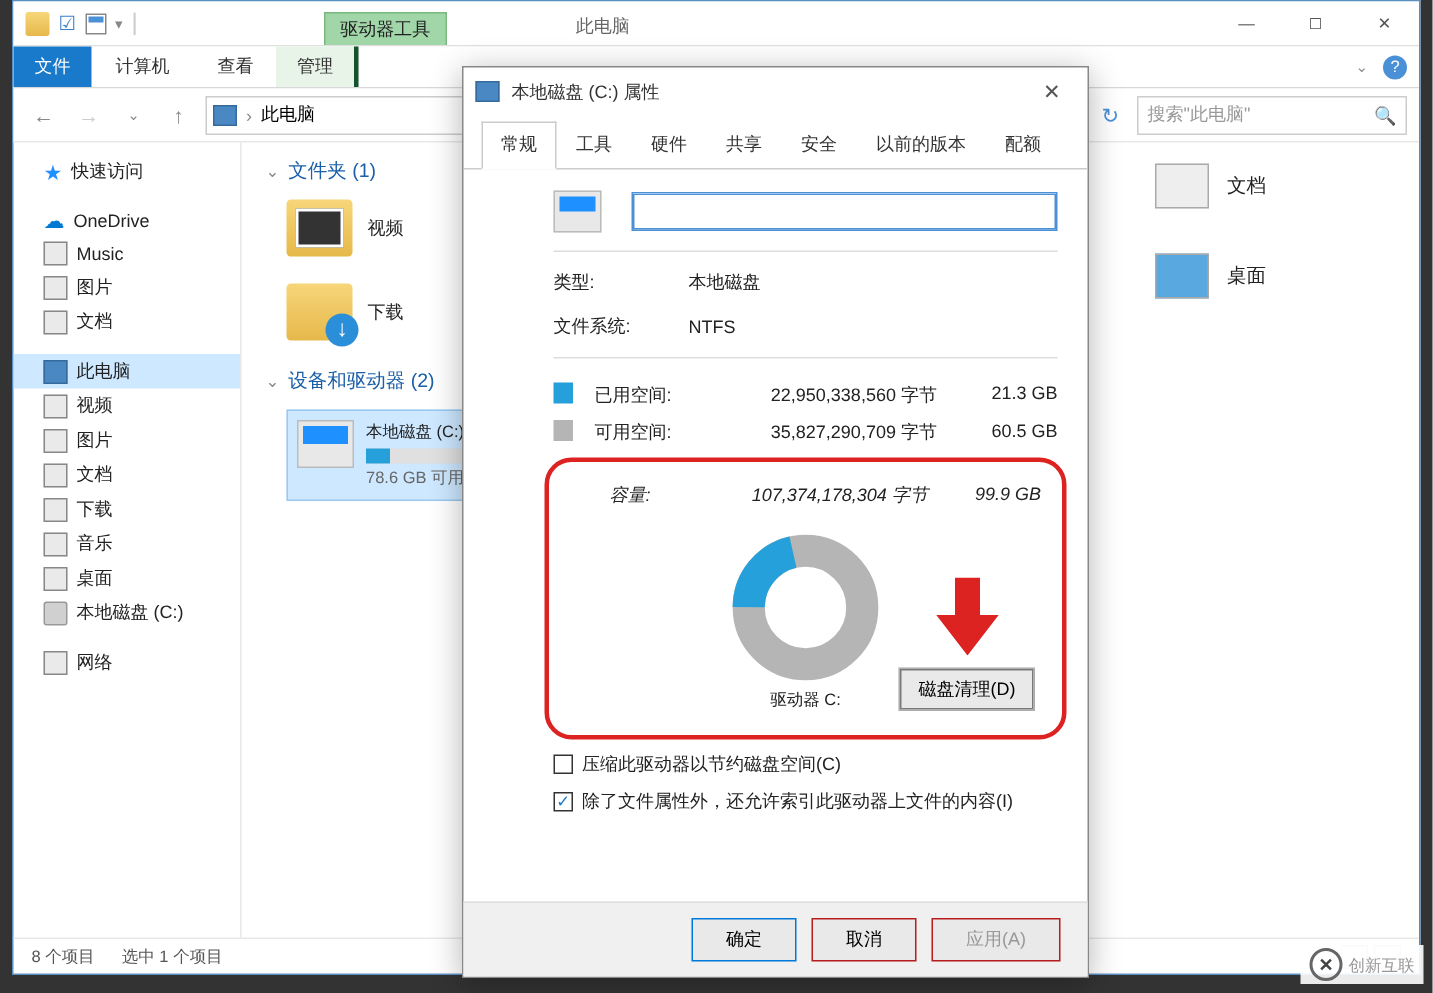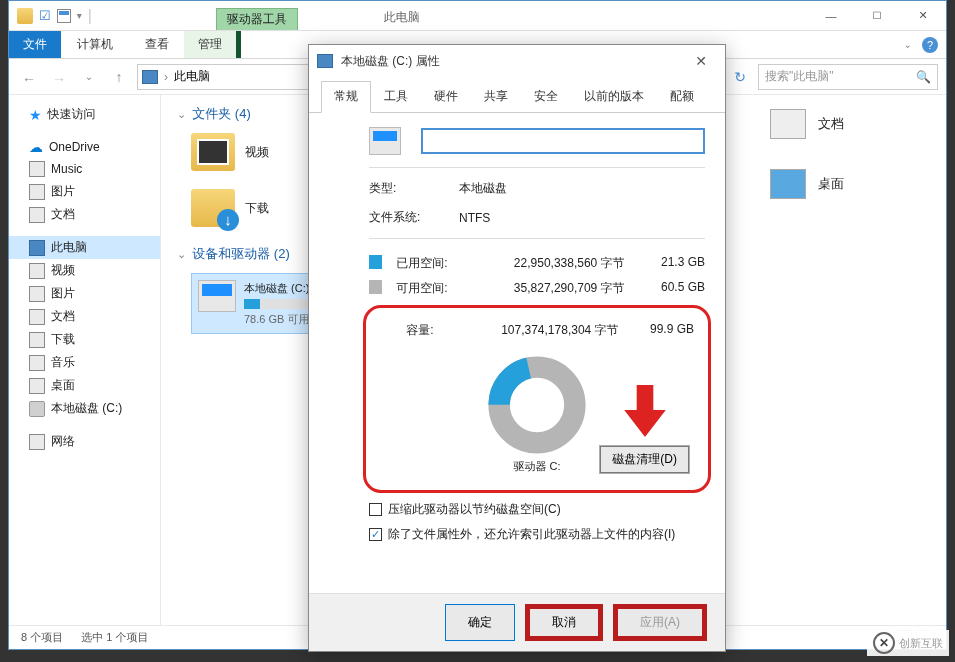--- a/index.html
+++ b/index.html
@@ -21,21 +21,21 @@
 .win-controls { display:flex; }
 .win-btn { width: 46px; height: 30px; display:flex; align-items:center; justify-content:center; font-size:11px; color:#555; }
 .win-btn.min::before { content:"—"; }
 .win-btn.max { font-size:10px; }
 .win-btn.max::before { content:"☐"; }
 .win-btn.close::before { content:"✕"; }
 
 .ribbon { height: 28px; display:flex; align-items:center; background:#fff; border-bottom:1px solid #d8d8d8; }
 .ribbon-file { background:#1979ca; color:#fff; padding: 5px 14px; font-size:12px; }
 .ribbon-tab { padding: 5px 16px; font-size:12px; color:#333; }
-.ribbon-manage { background:#e8f4e8; padding: 5px 14px; font-size:12px; color:#333; border-right:5px solid #14532d; margin-left:-1px; }
+.ribbon-manage { background:#e8f4e8; padding: 5px 14px; font-size:12px; color:#333; border-right:3px solid #14532d; margin-left:-1px; }
 .ribbon-caret { margin-left:auto; margin-right:10px; color:#888; font-size:10px; }
 .qmark { width:16px;height:16px;border-radius:50%;background:#4a90d6;color:#fff;text-align:center;font-size:11px;line-height:16px;margin-right:8px; }
 
 .nav { height:36px; display:flex; align-items:center; gap:6px; padding:0 8px; background:#fff; border-bottom:1px solid #e8e8e8; }
 .nav-btn { width:24px; height:24px; display:flex;align-items:center;justify-content:center;color:#888;font-size:14px; }
 .addr { flex:1; height:26px; border:1px solid #ccc; display:flex; align-items:center; padding:0 4px; font-size:12px; gap:6px; }
 .addr-icon { width:16px; height:14px; background:#4a88c4; border:1px solid #376a9c; }
 .addr-refresh { color:#4a90d6; font-size:14px; margin:0 6px; }
 .search { width:180px; height:26px; border:1px solid #ccc; display:flex; align-items:center; padding:0 6px; color:#999; font-size:12px; gap:6px; }
 
@@ -89,31 +89,31 @@
 .dlg-label { width:70px; }
 .dlg-hr { border:none; border-top:1px solid #ddd; margin:4px 0 12px; }
 .space-row { display:flex; align-items:flex-start; gap:14px; padding:4px 0; }
 .sq { width:14px; height:14px; }
 .sq.used { background:#26a0da; }
 .sq.free { background:#b5b5b5; }
 .space-lbl { width:66px; }
 .space-bytes { width:160px; text-align:right; }
 .space-gb { width:70px; text-align:right; }
 .callout-box { border:3px solid #d22; border-radius:18px; padding:8px 8px 16px; margin:4px -6px; }
-.cap-row { display:flex; gap:14px; padding:6px 6px 10px; }
+.cap-row { display:flex; gap:14px; padding:6px 6px 10px;font-style:italic; }
 .donut { width:100px; height:100px; margin:6px auto 4px; position:relative; }
 .donut svg { width:100%; height:100%; }
 .drive-lbl { text-align:center; font-size:11px; margin-top:2px; }
 .cleanup-area { position:absolute; right:18px; bottom:16px; display:flex; flex-direction:column; align-items:center; gap:8px; }
 .red-arrow { width:42px; height:52px; }
 .cleanup-btn { padding:5px 12px; font-size:12px; background:#e9e9e9; border:1px solid #adadad; box-shadow:0 0 0 1px #7a7a7a inset; }
 .chk-row { display:flex; align-items:center; gap:6px; font-size:12px; margin:8px 0; }
 .chk { width:13px; height:13px; border:1px solid #333; display:inline-flex; align-items:center; justify-content:center; font-size:11px; color:#1979ca; }
 .dlg-btns { display:flex; gap:10px; justify-content:flex-end; padding:10px 18px; border-top:1px solid #ddd; position:absolute; bottom:0; left:0; right:0; background:#f0f0f0; }
-.dlg-btn { padding:5px 22px; font-size:12px; background:#e9e9e9; border:5px solid #b91c1c; }
+.dlg-btn { padding:5px 22px; font-size:12px; background:#e9e9e9; border:1px solid #b91c1c; }
 .dlg-btn.primary { border:1px solid #0078d7; }
 .dlg-btn.disabled { color:#999; }
 .callout-wrap { position:relative; }
 
 .watermark { position:absolute; right:6px; bottom:6px; font-size:11px; color:#999; display:flex; align-items:center; gap:4px; background:rgba(255,255,255,0.9); padding:2px 6px; }
 .wm-logo { width:22px;height:22px;border:2px solid #666;border-radius:50%;display:flex;align-items:center;justify-content:center;font-weight:bold;color:#444;font-size:12px; }
 </style>
 </head>
 <body>
 
@@ -228,21 +228,21 @@
       <div class="side-item">
           <span class="si-icon ico-net"></span>
           <span>网络</span>
         </div>
     </div>
 
     <div class="main">
       <div style="display:flex;">
         <div style="flex:1;">
           <div class="section-hdr">
-              <span>文件夹 (4)</span>
+              <span>文件夹 (1)</span>
             </div>
           <div class="files-row">
             <div class="file-item">
                 <div class="folder-ico video"></div>
                 <span>视频</span>
               </div>
           </div>
           <div class="files-row">
             <div class="file-item">
                 <div class="folder-ico dl"></div>

